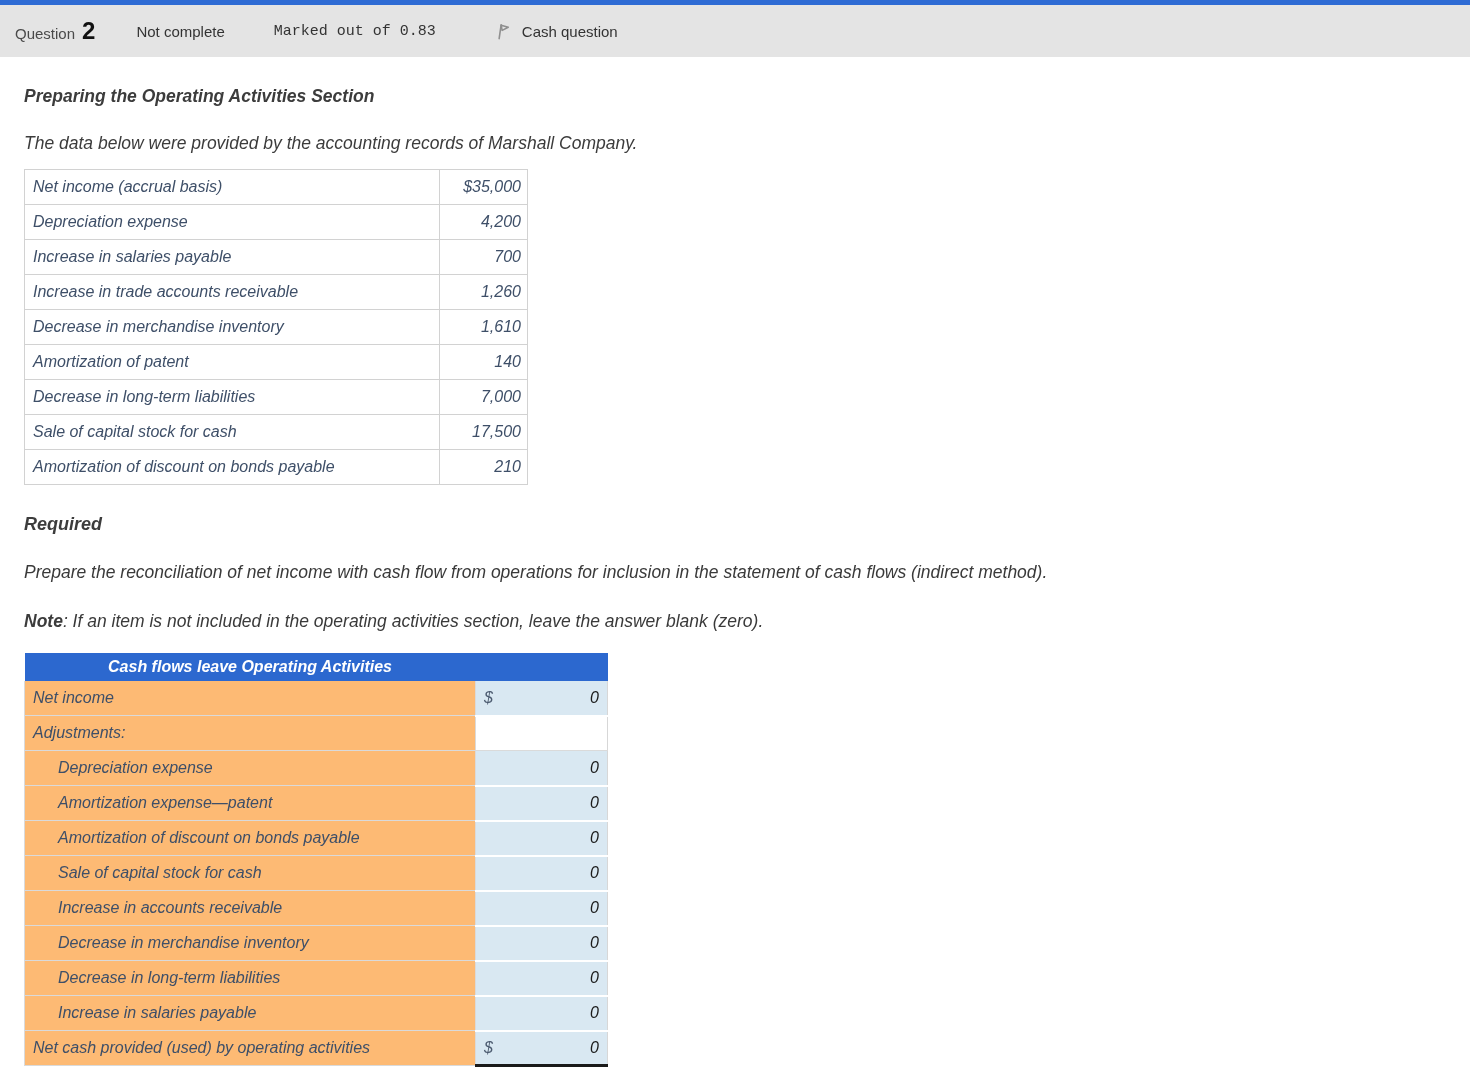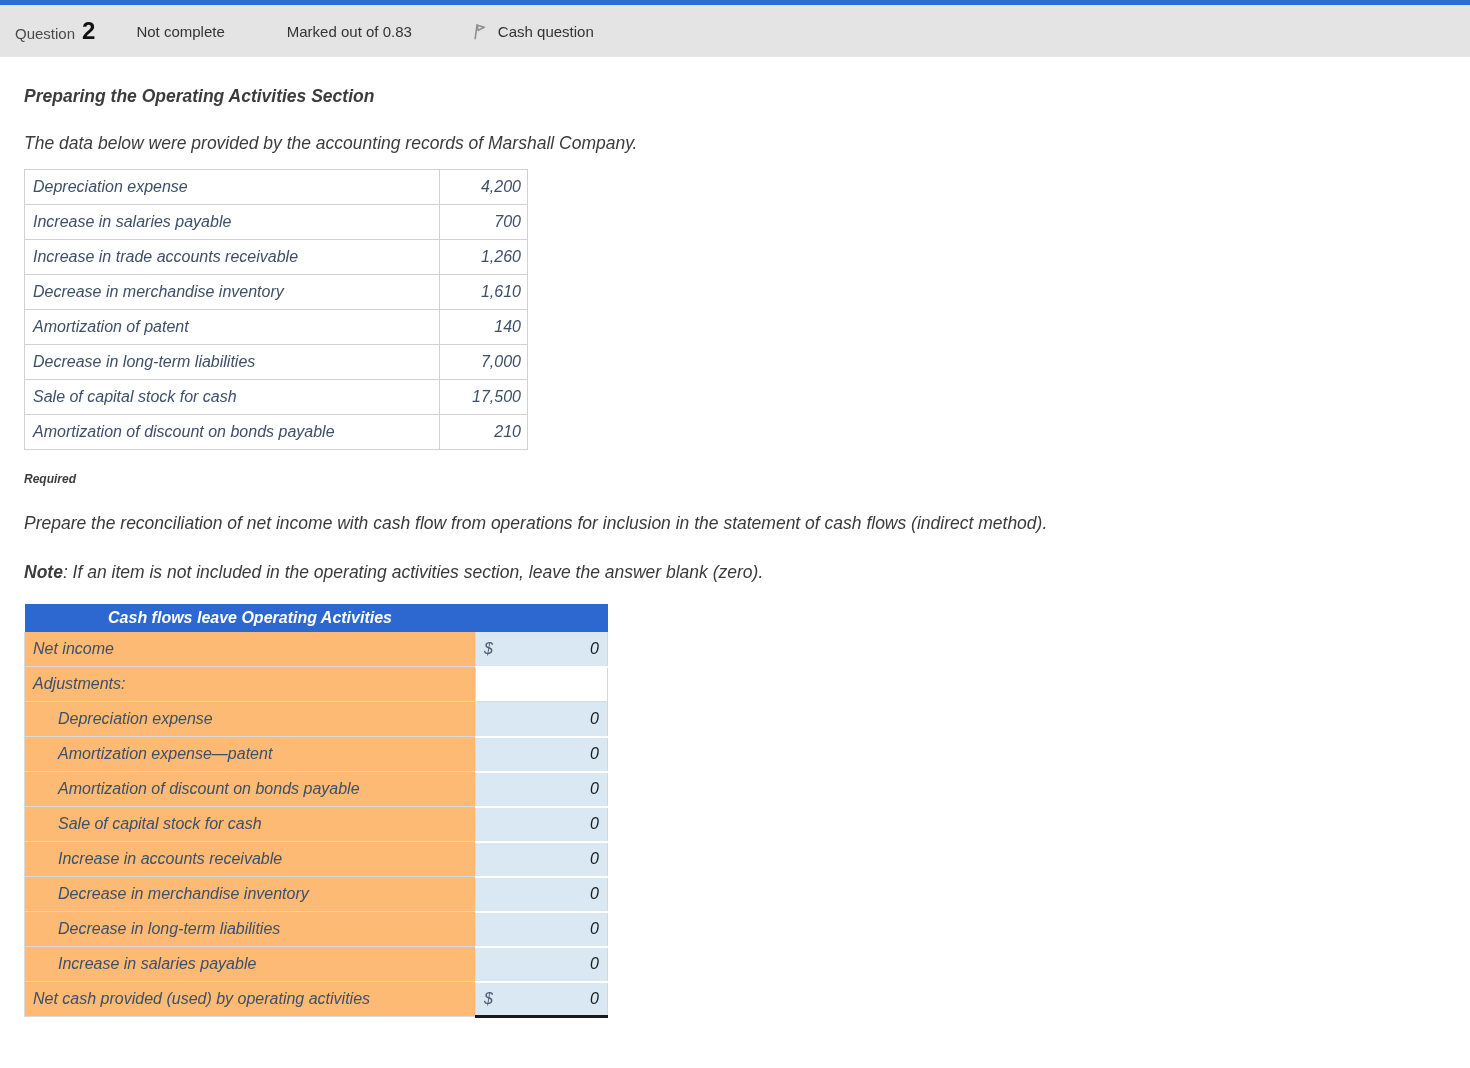--- a/index.html
+++ b/index.html
@@ -15,30 +15,30 @@
   .qbar {
     height: 52px; background: #e4e4e4;
     display: flex; align-items: center; padding: 8px 15px;
     color: #333;
   }
   .qb-left { display: flex; align-items: baseline; }
   .qb-word { font-size: 15px; color: #4a4a4a; }
   .qb-num  { font-size: 24px; font-weight: bold; color: #111; margin-left: 7px; line-height: 1; }
   .qb-item { font-size: 15px; color: #333; }
   .m1 { margin-left: 41px; }
-  .m2 { margin-left: 62px; }
+  .m2 { margin-left: 49px; font-family: Liberation Mono, monospace; }
   .m3 { margin-left: 58px; }
   .flag { display: flex; align-items: center; gap: 9px; cursor: pointer; }
   .flag svg { display: block; }
 
   
   .content { padding: 0 24px; font-style: italic; }
   .title { font-size: 17.5px; font-weight: bold; color: #3c3c3c; margin: 29px 0 0; line-height: 1.2; }
   .para  { font-size: 17.5px; color: #3c3c3c; margin: 25px 0 14px; line-height: 1.3; }
-  .req   { font-size: 12px; font-weight: bold; color: #3c3c3c; margin: 22px 0 0; line-height: 1.2; }
+  .req   { font-size: 18px; font-weight: bold; color: #3c3c3c; margin: 29px 0 0; line-height: 1.2; }
   .reqtext { font-size: 17.5px; margin: 26px 0 0; line-height: 1.3; }
   .note    { font-size: 17.5px; margin: 26px 0 20px; line-height: 1.3; }
   .note b  { color: #3c3c3c; }
 
   
   table.dtable {
     border-collapse: collapse; table-layout: fixed;
     width: 503px; font-size: 16px; color: #3e4f68;
   }
   .dtable td {
@@ -104,20 +104,24 @@
 
   <p class="para">The data below were provided by the accounting records of Marshall Company.</p>
 
   <table class="dtable">
     <colgroup>
         <col style="width:415px">
         <col style="width:88px">
       </colgroup>
     <tbody>
       <tr>
+        <td>Net income (accrual basis)</td>
+        <td class="num">$35,000</td>
+      </tr>
+      <tr>
         <td>Depreciation expense</td>
         <td class="num">4,200</td>
       </tr>
       <tr>
         <td>Increase in salaries payable</td>
         <td class="num">700</td>
       </tr>
       <tr>
         <td>Increase in trade accounts receivable</td>
         <td class="num">1,260</td>

